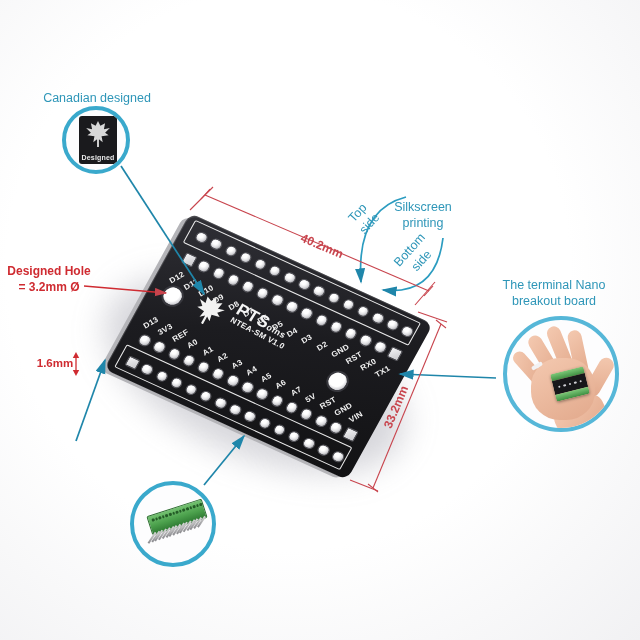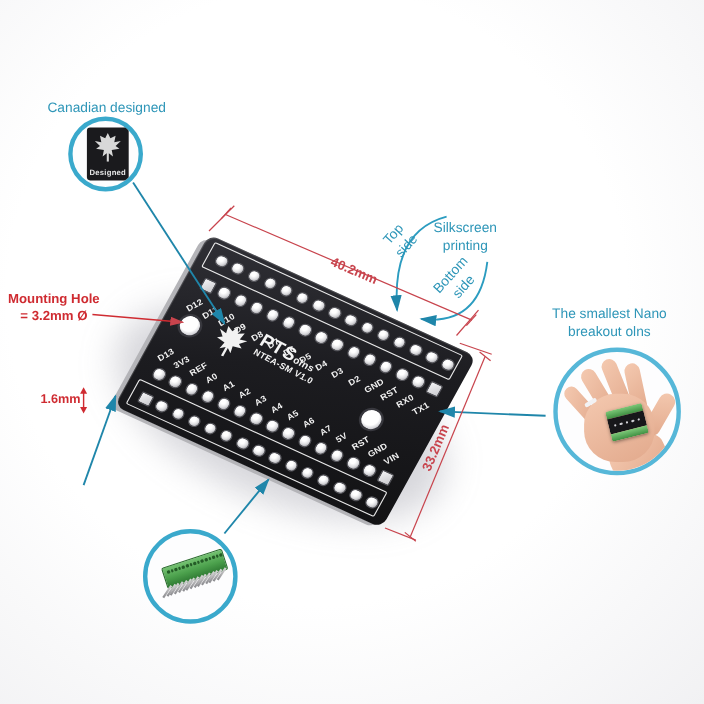--- a/index.html
+++ b/index.html
@@ -224,23 +224,23 @@
       <path d="M76,357 L76,371" stroke="#cf2b31" stroke-width="1.3"></path>
       <path d="M76,352 L72.8,358 L79.2,358 Z" fill="#cf2b31"></path>
       <path d="M76,376 L72.8,370 L79.2,370 Z" fill="#cf2b31"></path>
     </g>
   </svg>
 
   <div class="note z4" style="left:34px;top:91px;width:126px;">Canadian designed</div>
   <div class="note z4" style="left:373px;top:188px;width:100px;margin-top:12px;">Silkscreen printing</div>
   <div class="note rot z4" style="left:346px;top:203px;width:36px;transform:rotate(-48deg);">Top side</div>
   <div class="note rot z4" style="left:393px;top:240px;width:46px;transform:rotate(-48deg);">Bottom side</div>
-  <div class="note z4" style="left:488px;top:278px;width:132px;">The smallest Nano breakout olns</div>
+  <div class="note z4" style="left:488px;top:278px;width:132px;">The terminal Nano breakout board</div>
   <div class="red z4" style="left:2px;top:264px;width:94px;">
-    <div>Mounting Hole</div>
+    <div>Designed Hole</div>
     <div>= 3.2mm Ø</div>
   </div>
   <div class="red z4" style="left:36px;top:356px;width:38px;font-size:11.5px;">1.6mm</div>
   <div class="dimtxt z4" style="left:287px;top:239px;width:70px;transform:rotate(23deg);">40.2mm</div>
   <div class="dimtxt z4" style="left:364px;top:400px;width:64px;transform:rotate(-67deg);">33.2mm</div>
 
   <div class="ring z4" style="left:62px;top:106px;width:68px;height:68px;border-width:4px;">
     <div class="badge">
       <svg width="24" height="26" viewBox="0 0 20 22">
         <path fill="#d8d8d8" d="M10 0 L12 4 L16 2 L15 7 L20 6 L16 10 L19 12 L13 13 L14 18 L10.8 15.5 L10.8 22 L9.2 22 L9.2 15.5 L6 18 L7 13 L1 12 L4 10 L0 6 L5 7 L4 2 L8 4 Z"></path>

